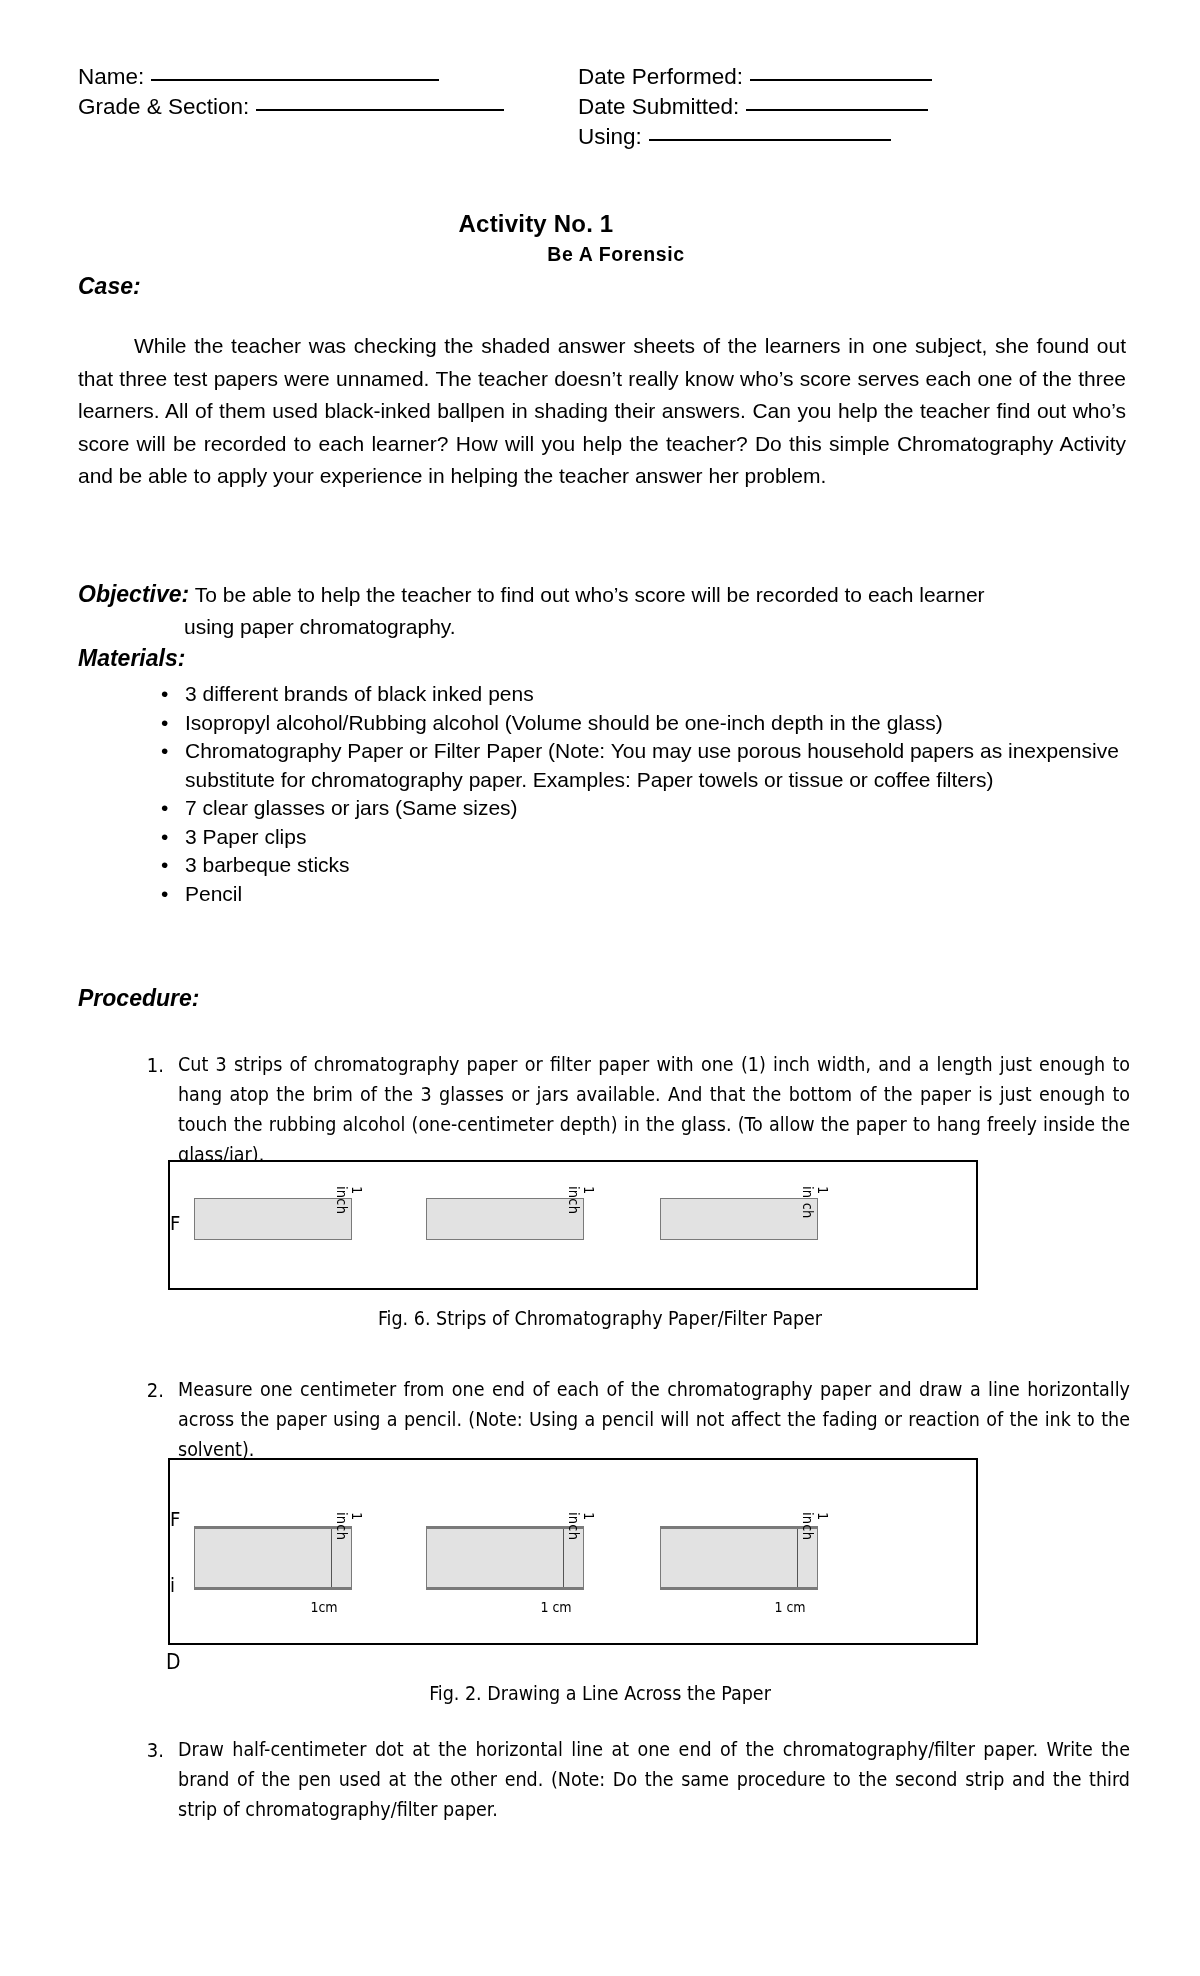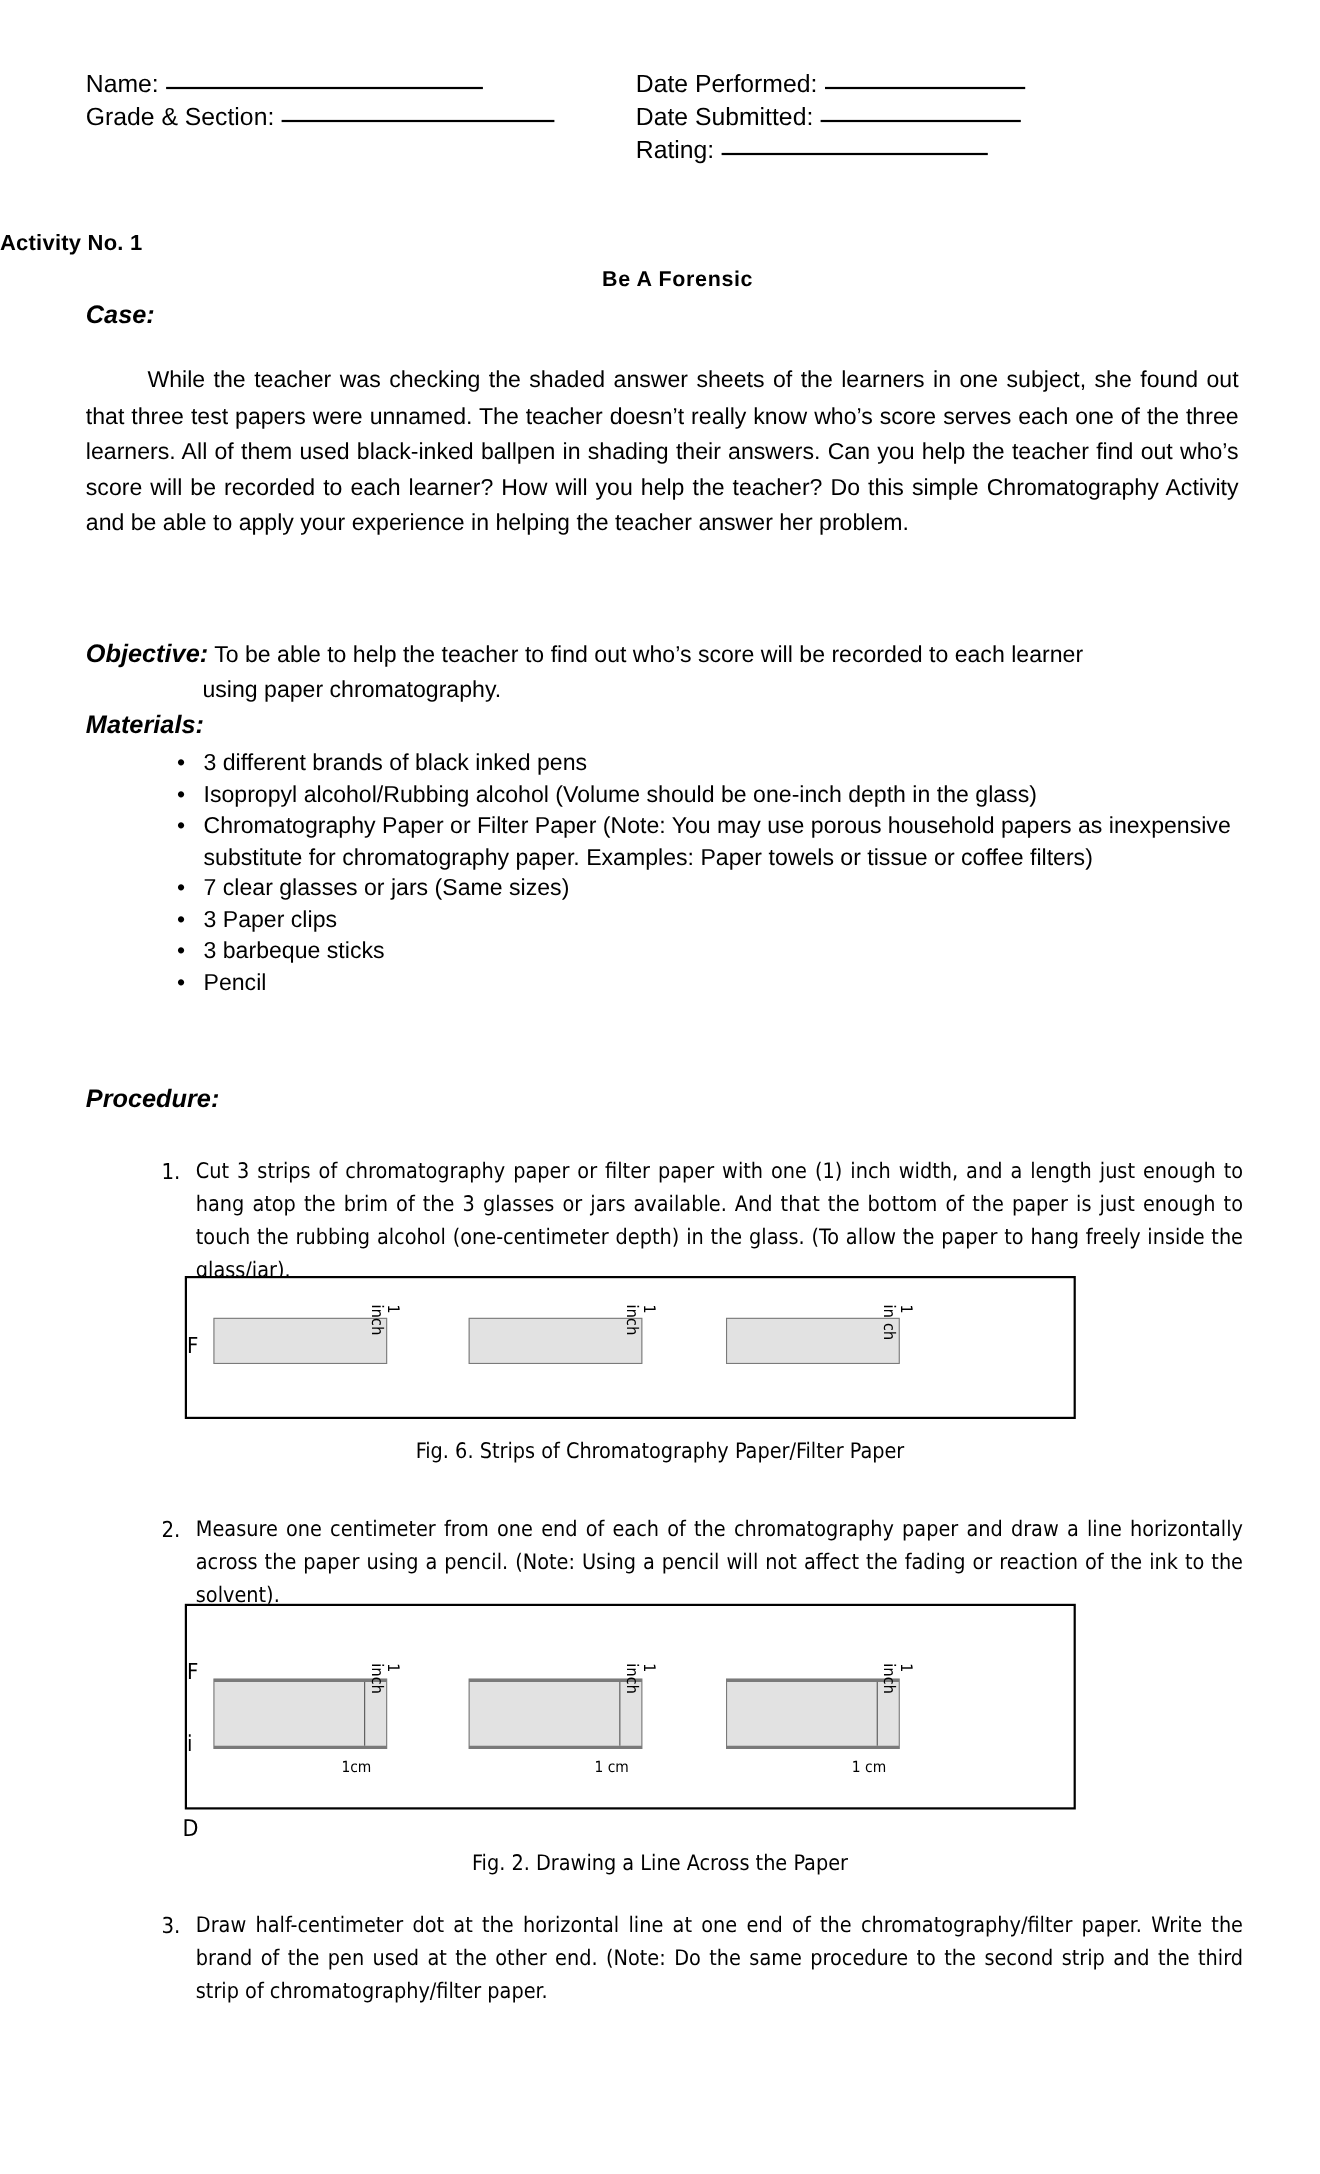--- a/index.html
+++ b/index.html
@@ -57,21 +57,22 @@
   .r-perf   { width: 182px; }
   .r-subm   { width: 182px; }
   .r-rating { width: 242px; }
 
   
   .title-main {
     position: absolute;
     left: 0;
     top: 210px;
     width: 1072px;
-    font-size: 20px;
+    text-align: center;
+    font-size: 24px;
     font-weight: bold;
     letter-spacing: 0.2px;
   }
   .title-sub {
     position: absolute;
     left: 16px;
     top: 243px;
     width: 1200px;
     text-align: center;
     font-size: 19.5px;
@@ -282,21 +283,21 @@
         <span class="rule r-grade"></span>
       </div>
       <div class="hdr-right">
         <span>Date Submitted:</span>
         <span class="rule r-subm"></span>
       </div>
     </div>
     <div class="hdr-row">
       <div class="hdr-left"></div>
       <div class="hdr-right">
-        <span>Rating:</span>
+        <span>Using:</span>
         <span class="rule r-rating"></span>
       </div>
     </div>
   </div>
 
   <div class="title-main">Activity No. 1</div>
   <div class="title-sub">Be A Forensic</div>
 
   <div class="sec-head" id="case-heading">Case:</div>
   <div class="case-body">While the teacher was checking the shaded answer sheets of the learners in one subject, she found out that three test papers were unnamed. The teacher doesn’t really know who’s score serves each one of the three learners. All of them used black-inked ballpen in shading their answers. Can you help the teacher find out who’s score will be recorded to each learner? How will you help the teacher? Do this simple Chromatography Activity and be able to apply your experience in helping the teacher answer her problem.</div>

